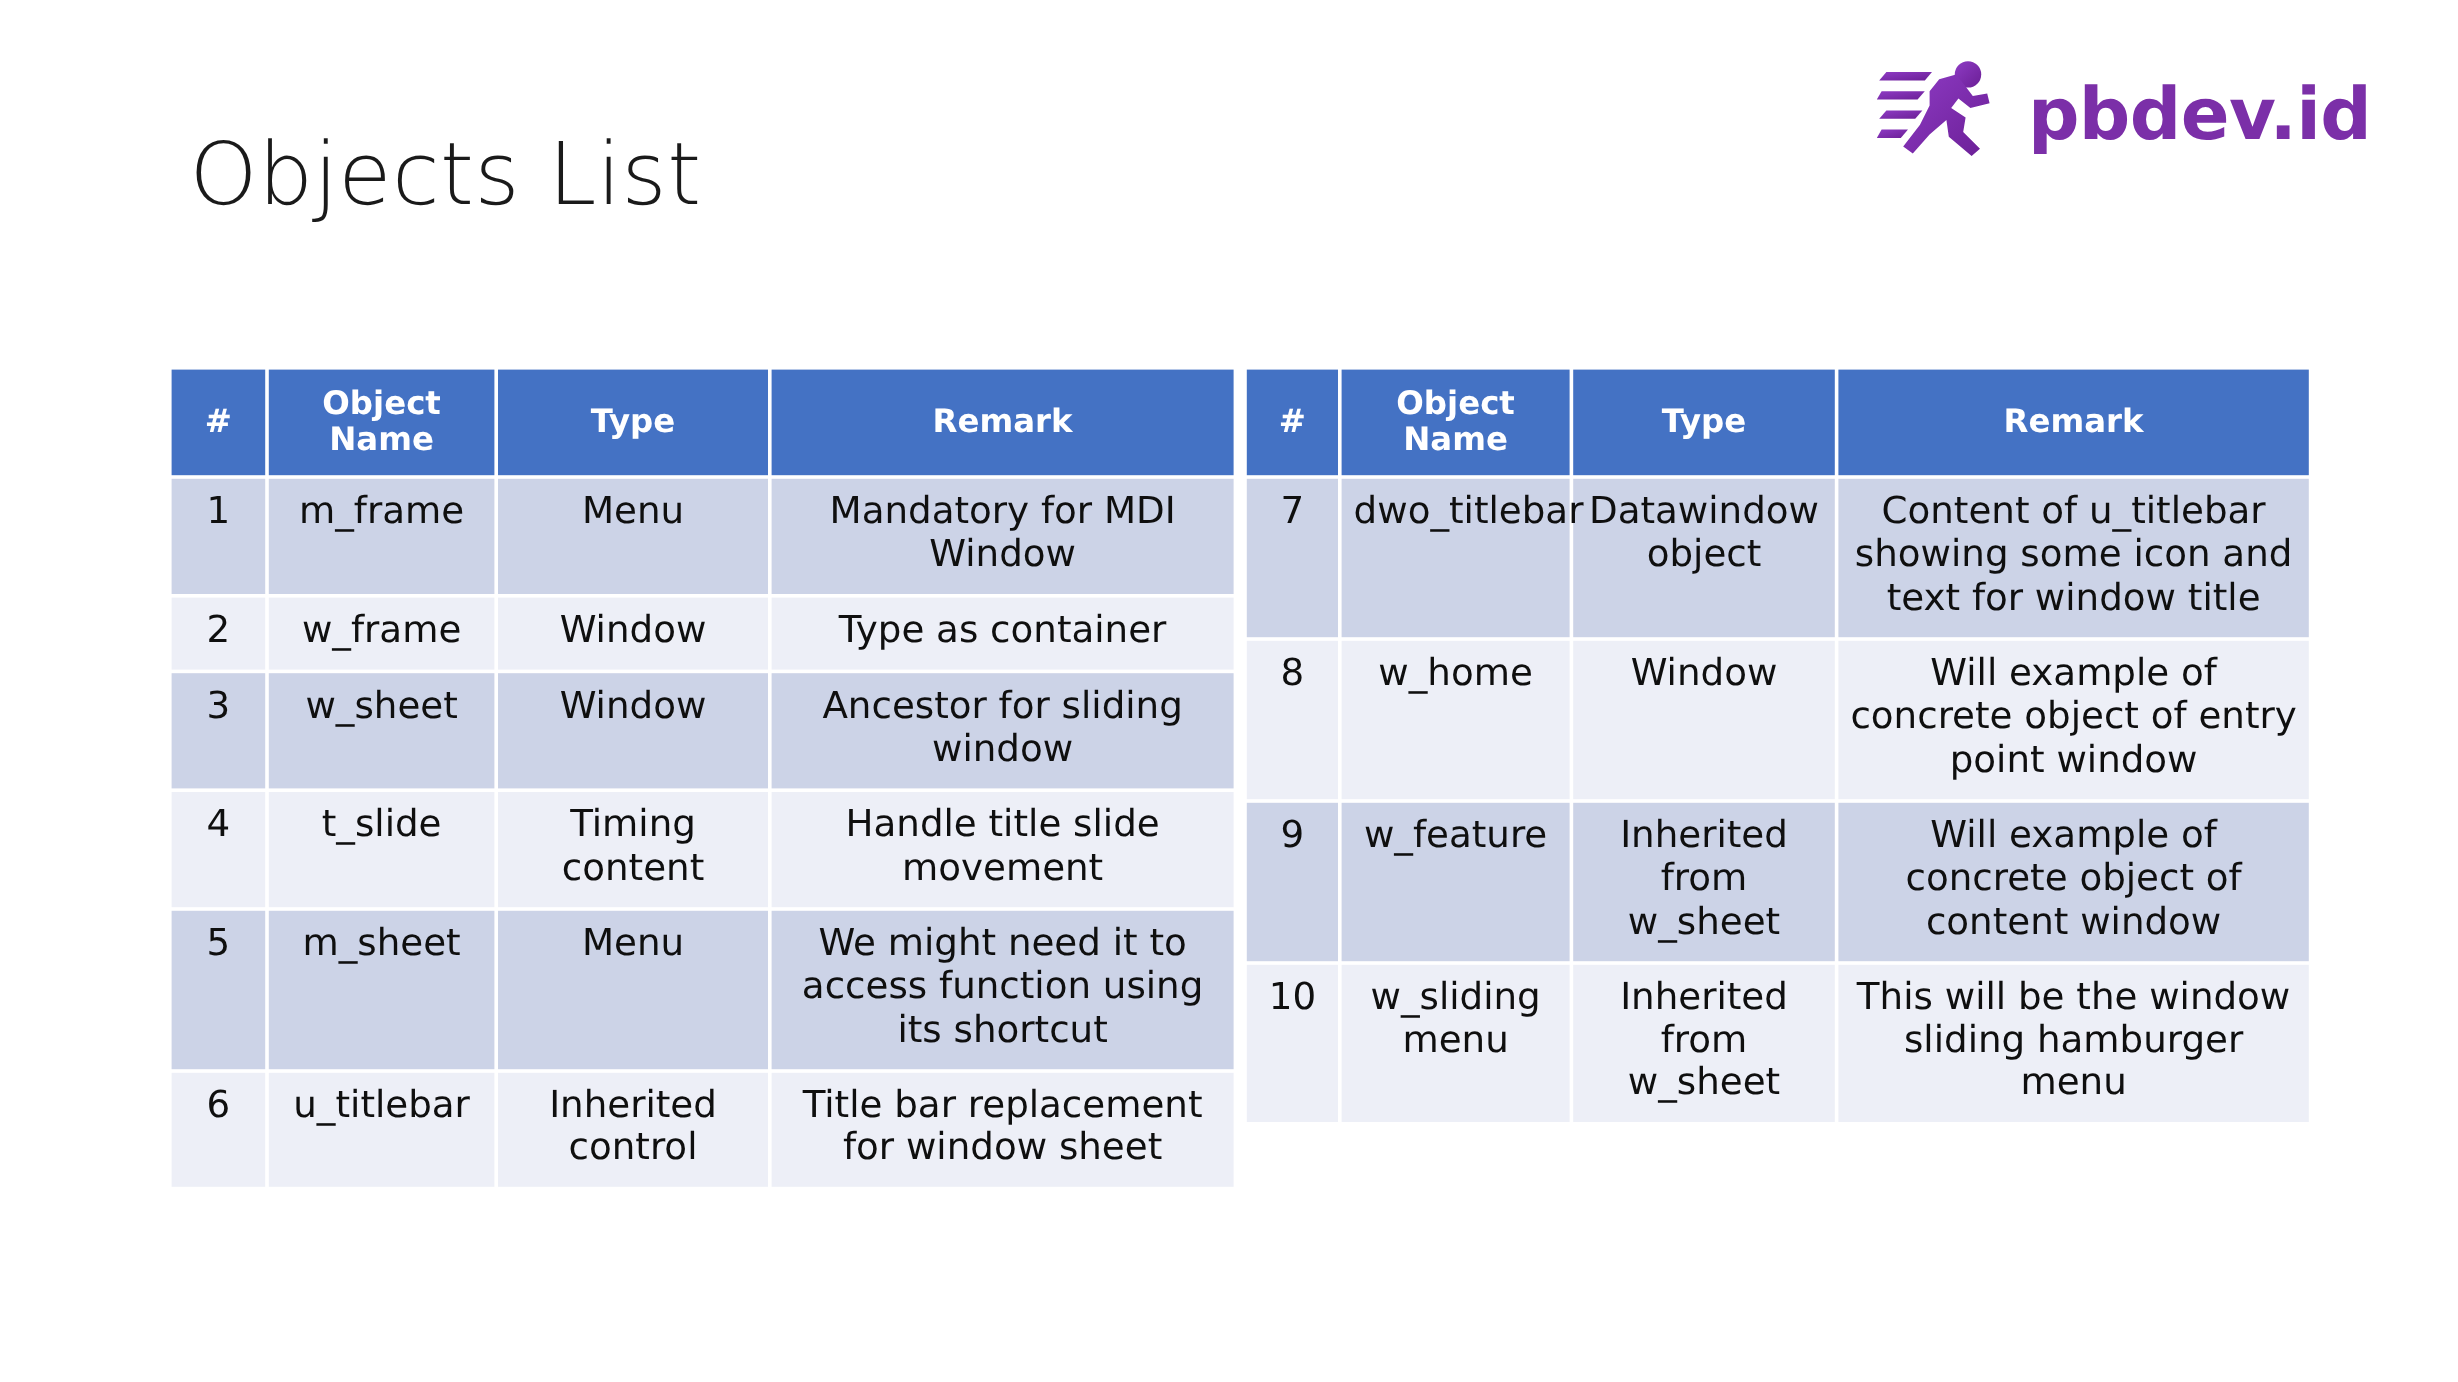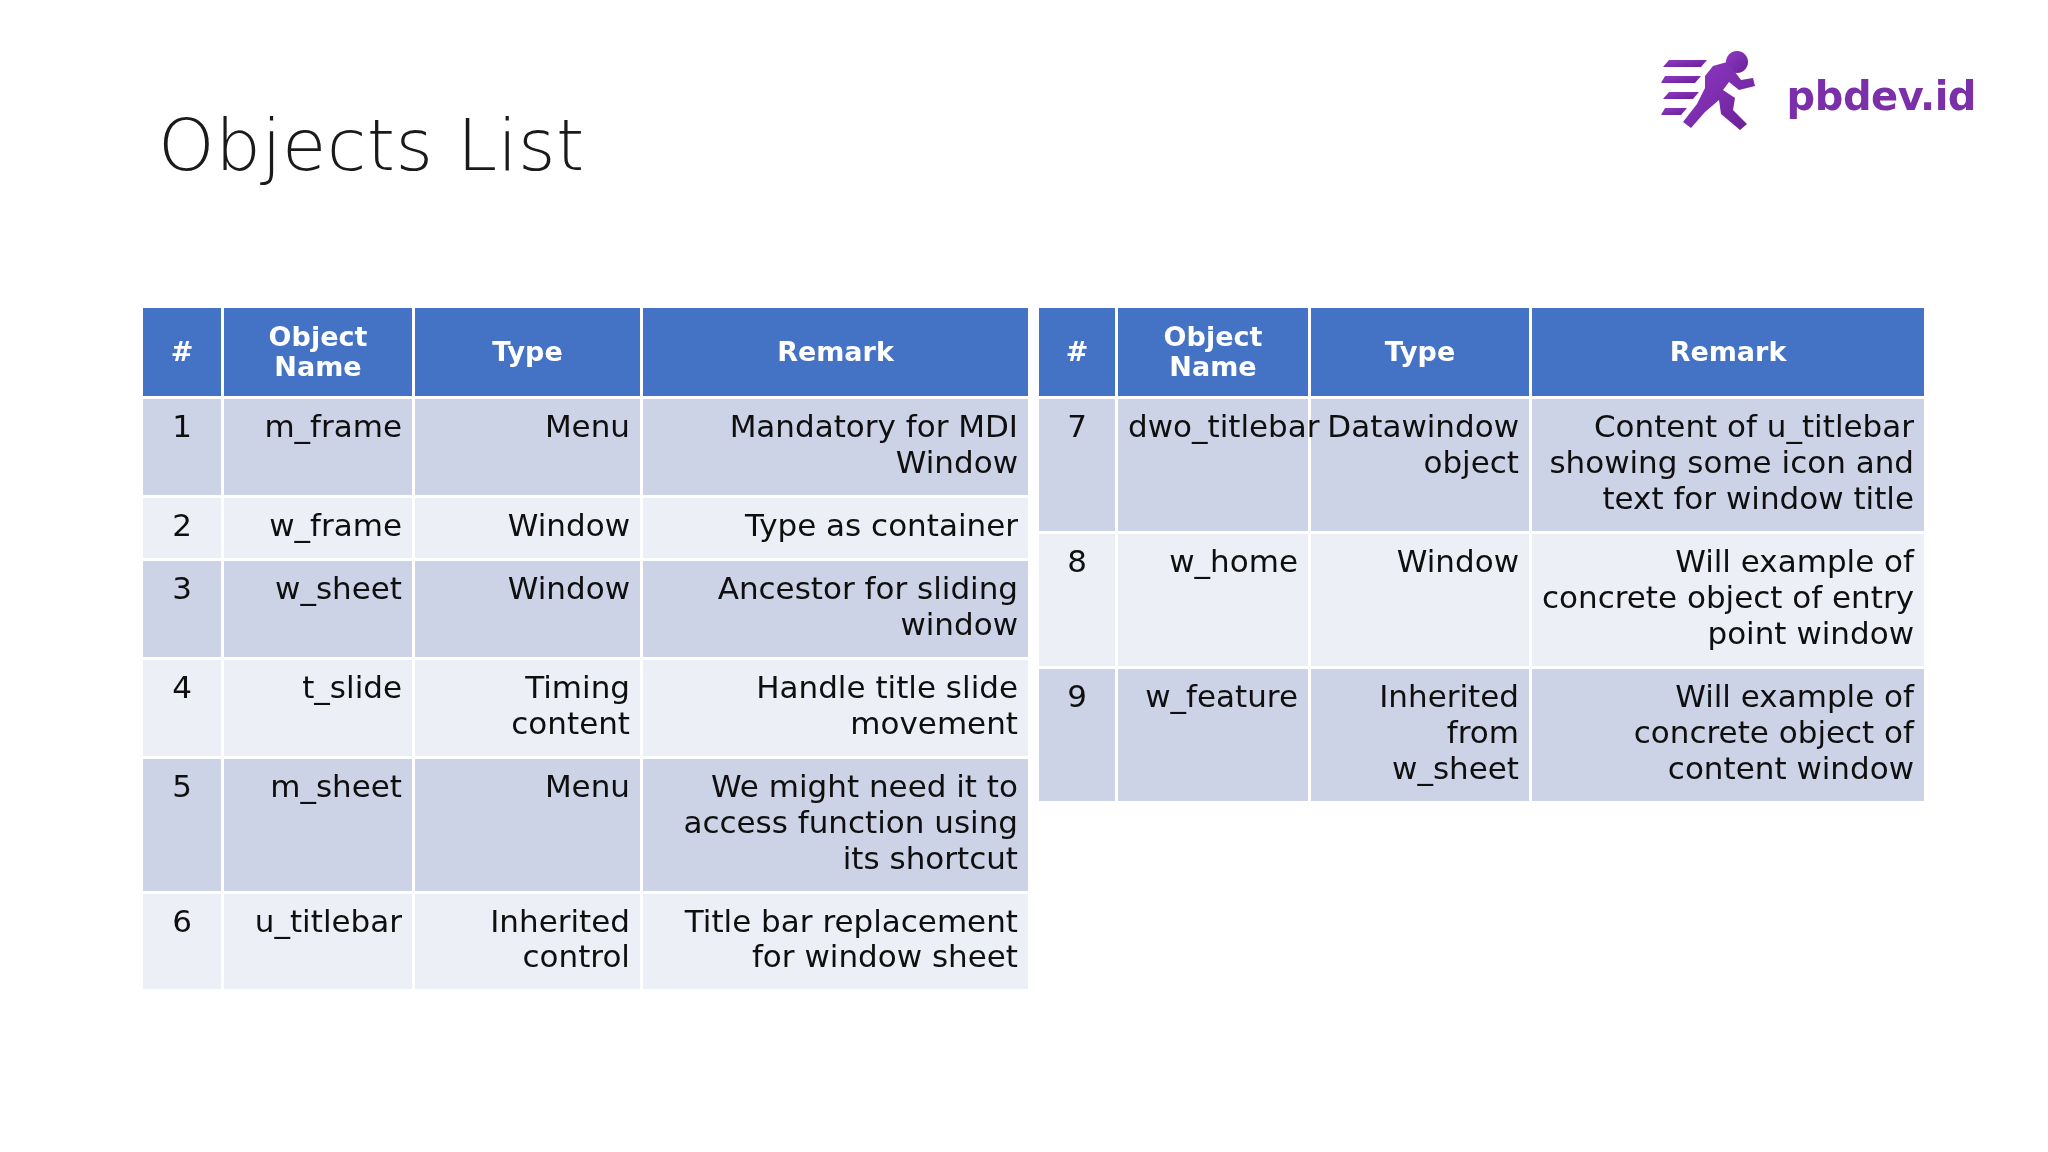--- a/index.html
+++ b/index.html
@@ -26,21 +26,21 @@
     gap: 18px;
   }
   .brand-mark {
     width: 108px;
     height: 92px;
     display: block;
   }
   .brand-text {
     font-family: "DejaVu Sans", sans-serif;
     font-weight: bold;
-    font-size: 40px;
+    font-size: 60px;
     letter-spacing: -0.5px;
     color: #7B2FA8;
     line-height: 1;
     white-space: nowrap;
     margin-top: 19px;
   }
 
   
   .slide-title {
     position: absolute;
@@ -74,21 +74,21 @@
     text-align: center;
     vertical-align: middle;
     padding: 10px 6px;
     height: 68px;
     line-height: 1.12;
   }
   .tbl td {
     font-size: 31px;
     font-weight: 400;
     color: #0f0f0f;
-    text-align: right;
+    text-align: center;
     vertical-align: top;
     padding: 10px 10px 14px 10px;
     line-height: 1.16;
   }
   .tbl td.num {
     text-align: center;
     padding-left: 4px;
     padding-right: 4px;
   }
   .tbl tr.band-a td { background: #CCD3E7; }
@@ -220,14 +220,20 @@
       <td>w_home</td>
       <td>Window</td>
       <td>Will example of concrete object of entry point window</td>
     </tr>
     <tr class="band-a">
       <td class="num">9</td>
       <td>w_feature</td>
       <td>Inherited from w_sheet</td>
       <td>Will example of concrete object of content window</td>
     </tr>
+    <tr class="band-b">
+      <td class="num">10</td>
+      <td>w_sliding menu</td>
+      <td>Inherited from w_sheet</td>
+      <td>This will be the window sliding hamburger menu</td>
+    </tr>
   </tbody>
 </table>
 
 </body></html>

